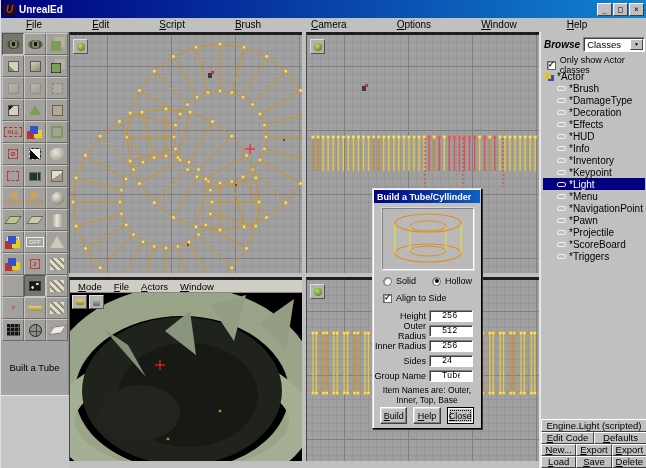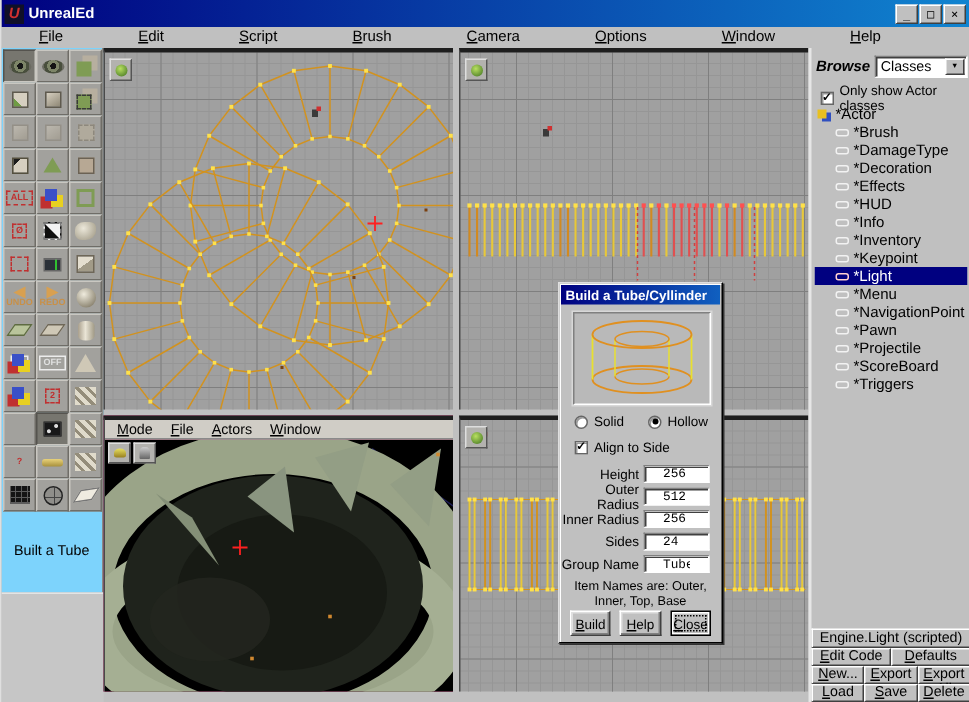--- a/index.html
+++ b/index.html
@@ -16,21 +16,21 @@
   .winbtns{display:flex;gap:1px;}
   .wbtn{width:15px;height:13px;background:#c0c0c0;border:1px solid;border-color:#fff #404040 #404040 #fff;
     font-size:8px;line-height:9px;padding:0;font-family:"DejaVu Sans Mono",monospace;cursor:default;}
   
   .menubar{position:absolute;left:0;top:18px;right:0;height:14px;background:#c0c0c0;
     display:flex;align-items:center;gap:0;border-bottom:1px solid #c0c0c0;}
   .menu-item{display:inline-block;padding:1px 25px;font-size:10px;}
   .menu-item::first-letter{text-decoration:underline;}
   
   .toolbar{position:absolute;left:0;top:32px;width:68px;height:436px;background:#c6c6c6;}
-  .toolbar-top{position:absolute;left:0;top:0;width:68px;height:363px;background:#7dd3fc;
+  .toolbar-top{position:absolute;left:0;top:0;width:68px;height:363px;background:#a3a3a3;
     border-right:1px solid #8a8984;}
   .toolbar-grid{display:grid;grid-template-columns:repeat(3,22px);grid-auto-rows:22px;padding:1px 0 0 1px;}
   .tb-btn{width:22px;height:22px;background:#a2a19d;border:1px solid;
     border-color:#c9c7c1 #6f6d67 #6f6d67 #c9c7c1;display:flex;align-items:center;justify-content:center;}
   .tb-btn.pressed{background:#77766f;border-color:#55534e #c9c7c1 #c9c7c1 #55534e;}
   .ico{display:flex;flex-direction:column;align-items:center;justify-content:center;line-height:1;}
   .frame-red-dash{border:1px dashed #c03030;padding:1px 2px;}
   .frame-white{border:1px solid #ececec;padding:1px 2px;}
   .t{font-size:6px;font-weight:bold;letter-spacing:0;color:#c03030;}
   .sh{display:block;}

